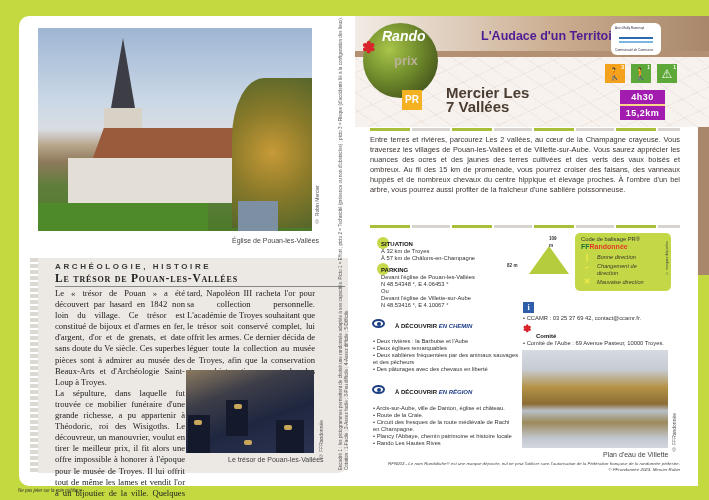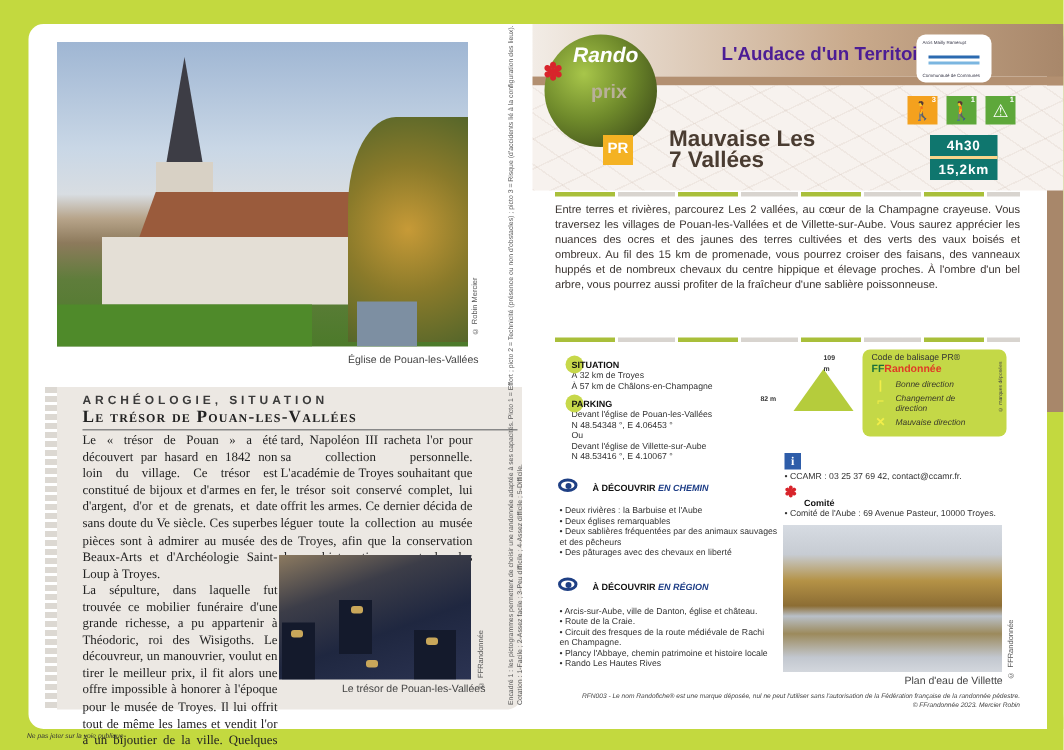--- a/index.html
+++ b/index.html
@@ -51,21 +51,21 @@
   .rando-icon { position: absolute; left: 362px; top: 38px; font-size: 16px; color: #d8242b; font-weight: bold; }
   .audace { position: absolute; left: 445px; top: 29px; font-size: 12.5px; font-weight: bold; color: #4c1d95; padding-left: 36px; }
   .partner-logo { position: absolute; left: 611px; top: 23px; width: 50px; height: 32px; background: #fff; border-radius: 6px; }
   .partner-logo .stripe { position: absolute; left: 8px; width: 34px; height: 2px; background: #2b6ab0; }
   .partner-logo .lbl { position: absolute; left: 4px; font-size: 3px; color: #334; }
   .pr-badge { position: absolute; left: 402px; top: 90px; width: 20px; height: 20px; background: #f4b223; color: #fff; font-size: 10px; font-weight: bold; text-align: center; line-height: 20px; }
   .circuit-title { position: absolute; left: 446px; top: 86px; font-size: 15px; font-weight: bold; color: #4a3c31; line-height: 14px; }
   .pictos { position: absolute; left: 605px; top: 64px; display: flex; gap: 6px; }
   .picto { width: 20px; height: 19px; display: flex; align-items: center; justify-content: center; color: #fff; font-size: 12px; position: relative; }
   .picto sup { position: absolute; top: 0; right: 1px; font-size: 5px; font-weight: bold; }
-  .stats { position: absolute; left: 620px; top: 90px; width: 45px; background: #0f766e; }
+  .stats { position: absolute; left: 620px; top: 90px; width: 45px; background: #a21caf; }
   .stats div { font-size: 9px; font-weight: bold; color: #fff; text-align: center; line-height: 14px; letter-spacing: 0.5px; }
   .stats div + div { border-top: 2px solid #f9d58a; }
 
   .divider { position: absolute; left: 370px; width: 310px; height: 3px; background: repeating-linear-gradient(90deg, #a9bf3a 0 40px, #ffffff 40px 42px, #d8d4cf 42px 80px, #ffffff 80px 82px); }
   .intro { position: absolute; left: 370px; top: 135px; width: 310px; font-size: 7.4px; font-weight: normal; line-height: 10px; color: #3b3430; text-align: justify; }
 
   .info { position: absolute; font-size: 5.8px; line-height: 7px; color: #333; }
   .info .lbl { font-weight: bold; font-size: 6px; color: #111; position: relative; z-index: 1; }
   .dot-bg { position: absolute; width: 12px; height: 12px; border-radius: 50%; background: #c7d84a; left: -4px; top: -4px; z-index: 0; }
 
@@ -105,21 +105,21 @@
   <div class="wall"></div>
   <div class="trees"></div>
   <div class="lawn"></div>
   <div class="water"></div>
 </div>
 <div class="credit-v" style="left:314px; top:185px;">© Robin Mercier</div>
 <div class="caption" style="left:232px; top:237px;">Église de Pouan-les-Vallées</div>
 
 <div class="arch-box"></div>
 <div class="perf"></div>
-<div class="arch-kicker">ARCHÉOLOGIE, SITUATION</div>
+<div class="arch-kicker">ARCHÉOLOGIE, HISTOIRE</div>
 <div class="arch-title">Le trésor de Pouan-les-Vallées</div>
 <div class="arch-col" style="left:55px; top:288px; width:130px;">
   <p>Le « trésor de Pouan » a été découvert par hasard en 1842 non loin du village. Ce trésor est constitué de bijoux et d'armes en fer, d'argent, d'or et de grenats, et date sans doute du Ve siècle. Ces superbes pièces sont à admirer au musée des Beaux-Arts et d'Archéologie Saint-Loup à Troyes.</p>
   <p>La sépulture, dans laquelle fut trouvée ce mobilier funéraire d'une grande richesse, a pu appartenir à Théodoric, roi des Wisigoths. Le découvreur, un manouvrier, voulut en tirer le meilleur prix, il fit alors une offre impossible à honorer à l'époque pour le musée de Troyes. Il lui offrit tout de même les lames et vendit l'or à un bijoutier de la ville. Quelques années plus</p>
 </div>
 <div class="arch-col" style="left:187px; top:288px; width:128px;">
   <p>tard, Napoléon III racheta l'or pour sa collection personnelle. L'académie de Troyes souhaitant que le trésor soit conservé complet, lui offrit les armes. Ce dernier décida de léguer toute la collection au musée de Troyes, afin que la conservation de ces objets nationaux reste dans les lieux de la découverte.</p>
 </div>
 <div class="photo-treasure">
   <div class="pedestal" style="left:40px; top:30px; width:22px; height:36px;"></div>
@@ -149,21 +149,21 @@
 <div class="rando-fiche">prix</div>
 <div class="audace">L'Audace d'un Territoire</div>
 <div class="partner-logo">
   <div class="lbl" style="top:3px;">Arcis Mailly Ramerupt</div>
   <div class="stripe" style="top:14px;"></div>
   <div class="stripe" style="top:18px; background:#7bb6e0;"></div>
   <div class="lbl" style="top:25px;">Communauté de Communes</div>
 </div>
 <div class="pr-badge">PR</div>
 <div class="circuit-title">
-  <div>Mauvaise Les</div>
+  <div>Mercier Les</div>
   <div>7 Vallées</div>
 </div>
 <div class="pictos">
   <div class="picto" style="background:#f4a11e;">🚶<sup>3</sup></div>
   <div class="picto" style="background:#5ea83a;">🚶<sup>1</sup></div>
   <div class="picto" style="background:#5ea83a;">⚠<sup>1</sup></div>
 </div>
 <div class="stats">
   <div>4h30</div>
   <div>15,2km</div>

